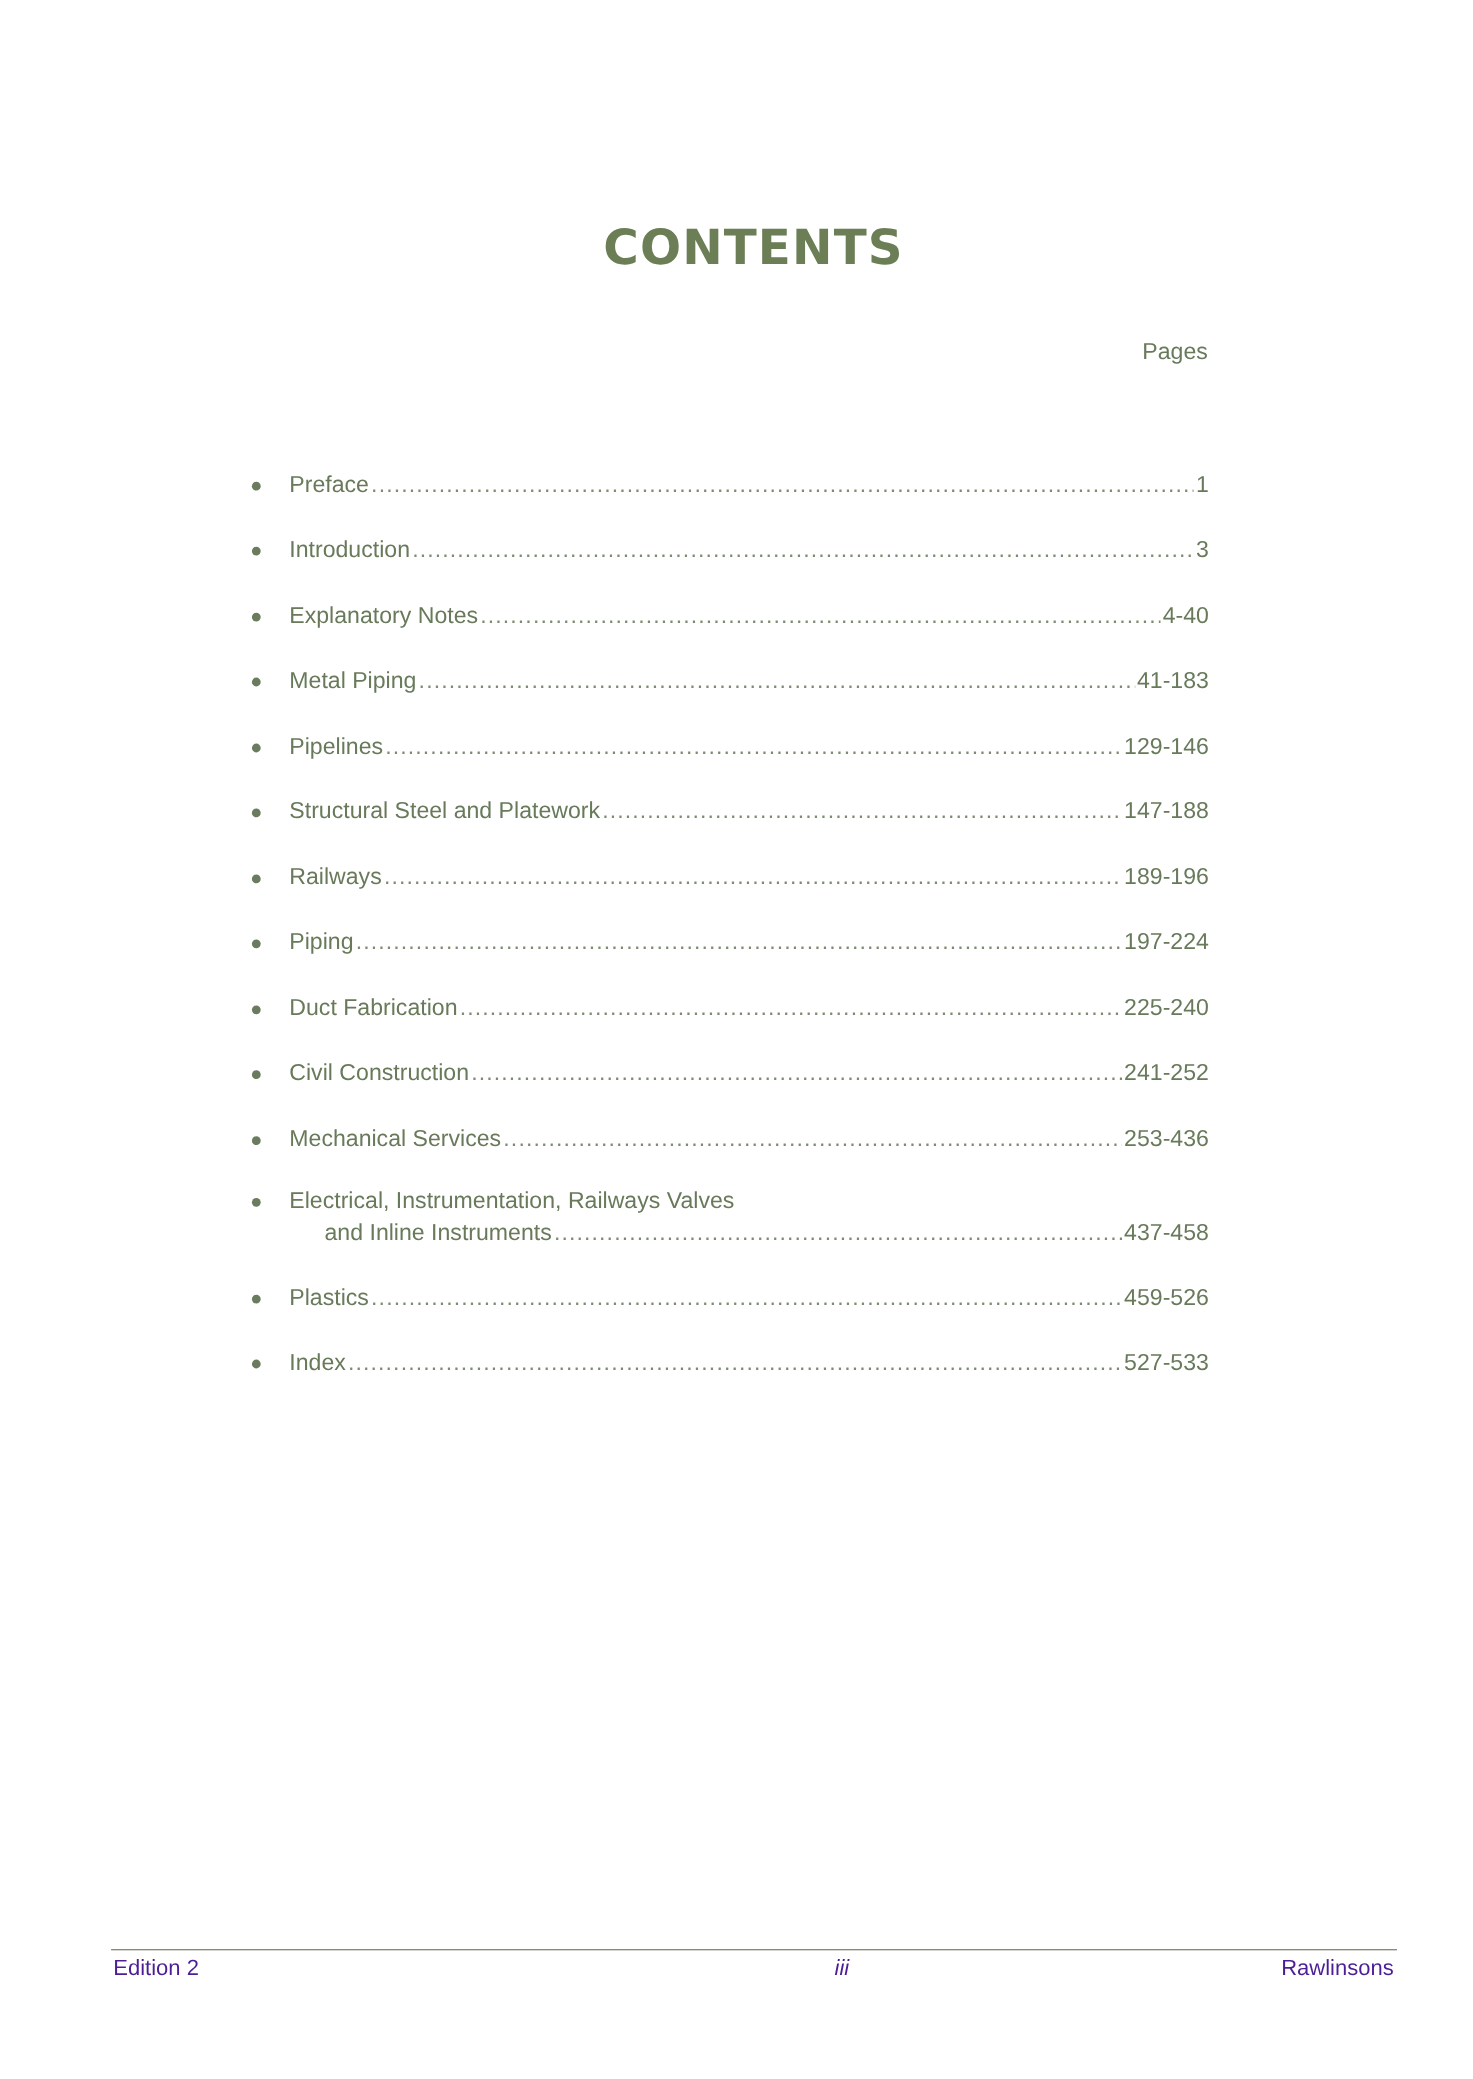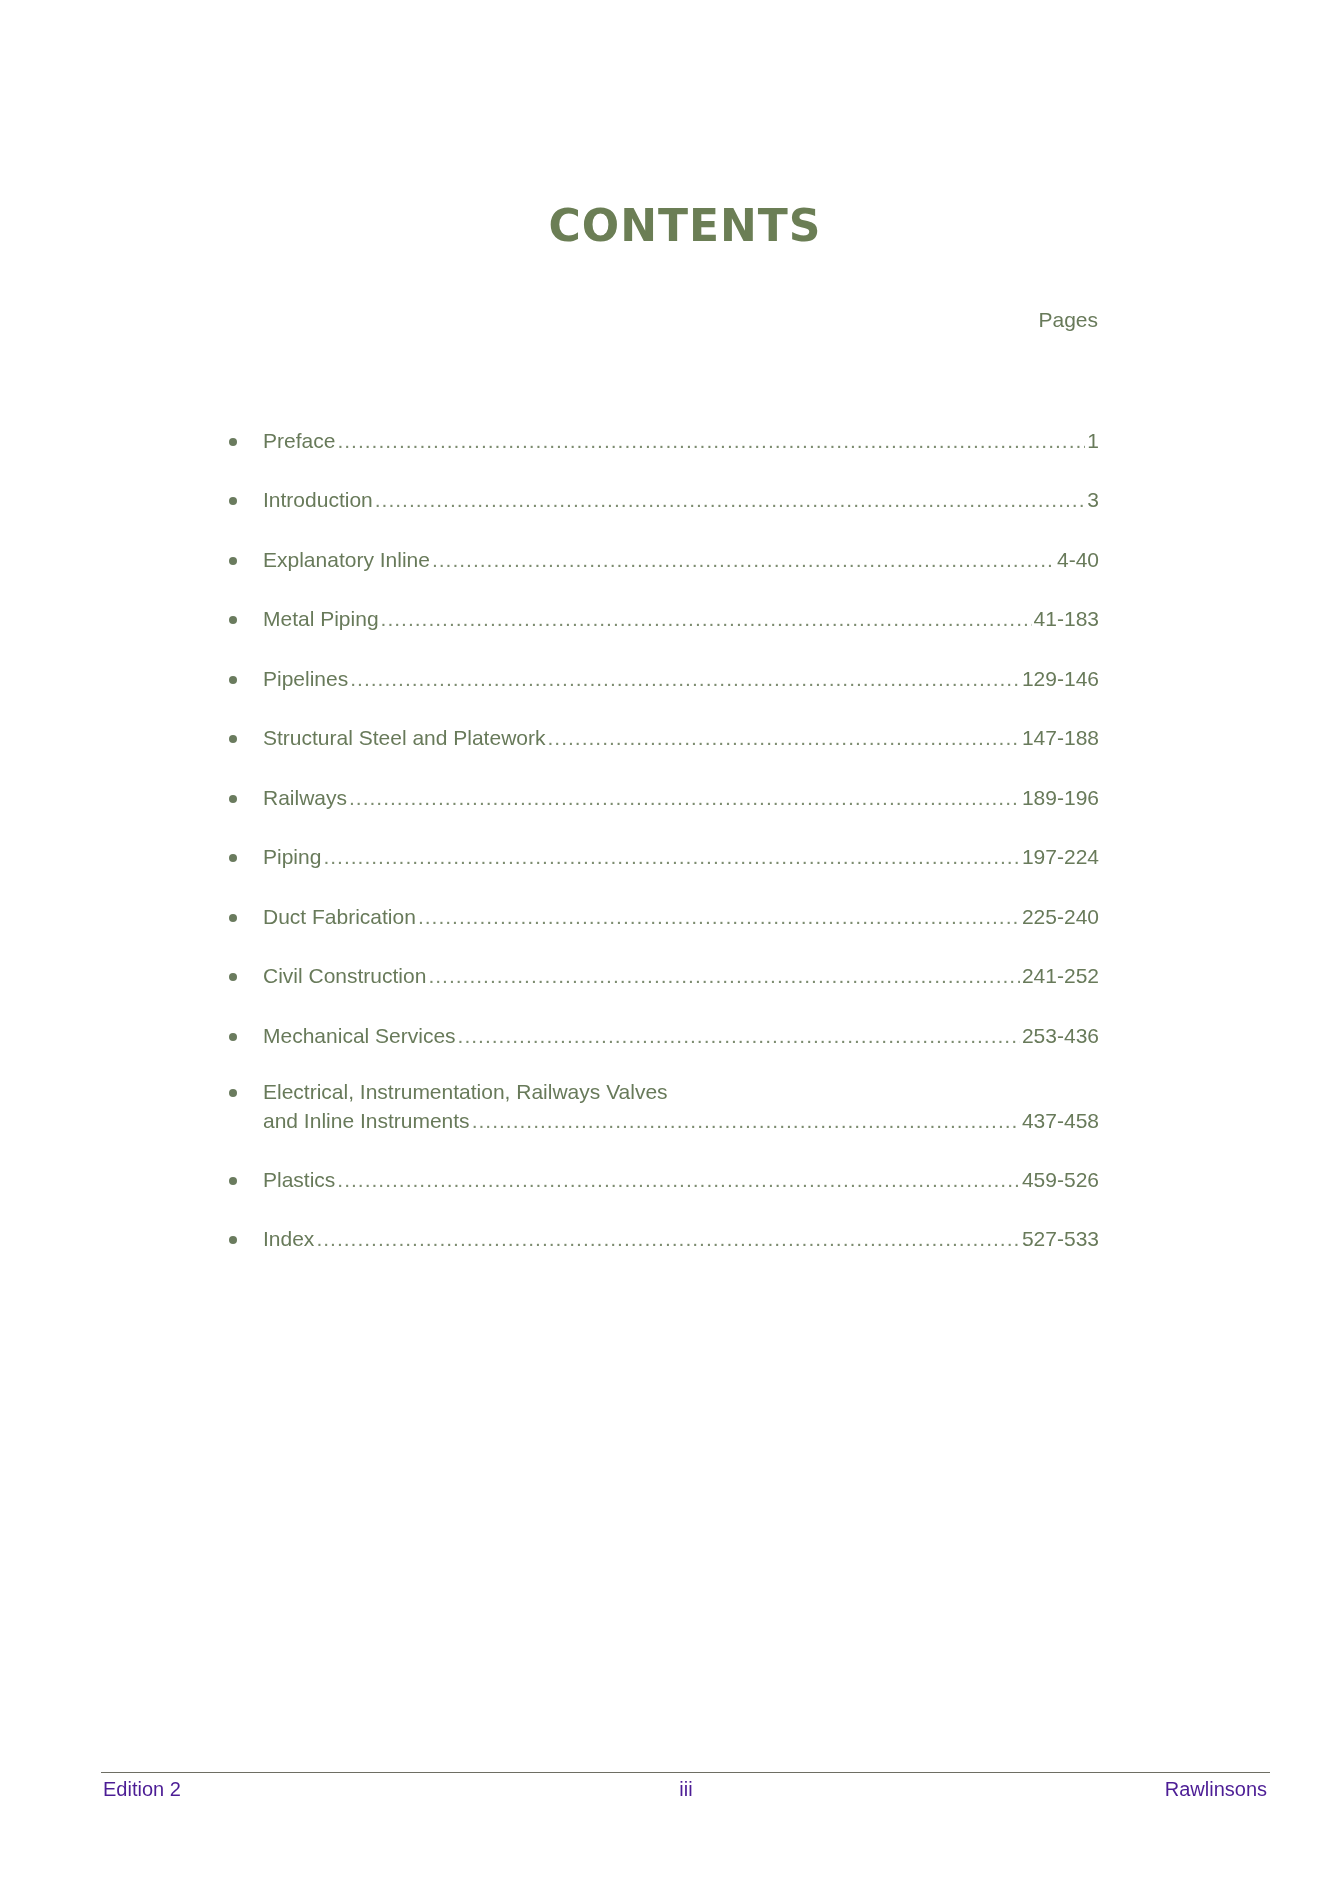--- a/index.html
+++ b/index.html
@@ -9,29 +9,29 @@
            font-family: "DejaVu Sans", sans-serif; font-weight: bold; font-size: 44px;
            letter-spacing: 1px; color: #6b7e55; }
   .pages-label { position: absolute; right: 241px; top: 308px; font-size: 21px; }
   .toc { position: absolute; left: 229px; top: 0; width: 870px; }
   .toc-item { position: absolute; left: 0; width: 870px; font-size: 21px; line-height: 29px; }
   .bullet { position: absolute; left: 0; top: 12px; width: 8px; height: 8px; border-radius: 50%;
             background: #6a7b5e; }
   .line { position: absolute; left: 34px; right: 0; display: flex; align-items: baseline;
           white-space: nowrap; }
   .line.first { top: 0; }
-  .line.second { top: 29px; }
+  .line.second { top: 29px; margin-left: 32px; }
   .label { flex: 0 0 auto; }
   .leader { flex: 1 1 auto; overflow: hidden; margin: 0 2px; color: #7d8c70; letter-spacing: 1px; }
   .leader::before { content: "........................................................................................................................................................................................................................................................................................"; }
   .page { flex: 0 0 auto; }
   .footer-rule { position: absolute; left: 101px; width: 1169px; top: 1772px; height: 1px; background: #6e6e63; }
   .footer { position: absolute; top: 1778px; font-size: 20px; color: #4c1d95; }
   .footer.left { left: 103px; }
-  .footer.center { left: 600px; width: 172px; text-align: center; }
+  .footer.center { left: 600px; width: 172px; text-align: right; font-style: italic; }
   .footer.right { right: 72px; }
 </style>
 </head>
 <body>
 
 <div class="title">CONTENTS</div>
 <div class="pages-label">Pages</div>
 
 <div class="toc">
   <div class="toc-item" style="top:426px">
@@ -46,21 +46,21 @@
     <span class="bullet"></span>
     <div class="line first">
         <span class="label">Introduction</span>
         <span class="leader"></span>
         <span class="page">3</span>
       </div>
   </div>
   <div class="toc-item" style="top:545px">
     <span class="bullet"></span>
     <div class="line first">
-        <span class="label">Explanatory Inline</span>
+        <span class="label">Explanatory Notes</span>
         <span class="leader"></span>
         <span class="page">4-40</span>
       </div>
   </div>
   <div class="toc-item" style="top:604px">
     <span class="bullet"></span>
     <div class="line first">
         <span class="label">Metal Piping</span>
         <span class="leader"></span>
         <span class="page">41-183</span>

